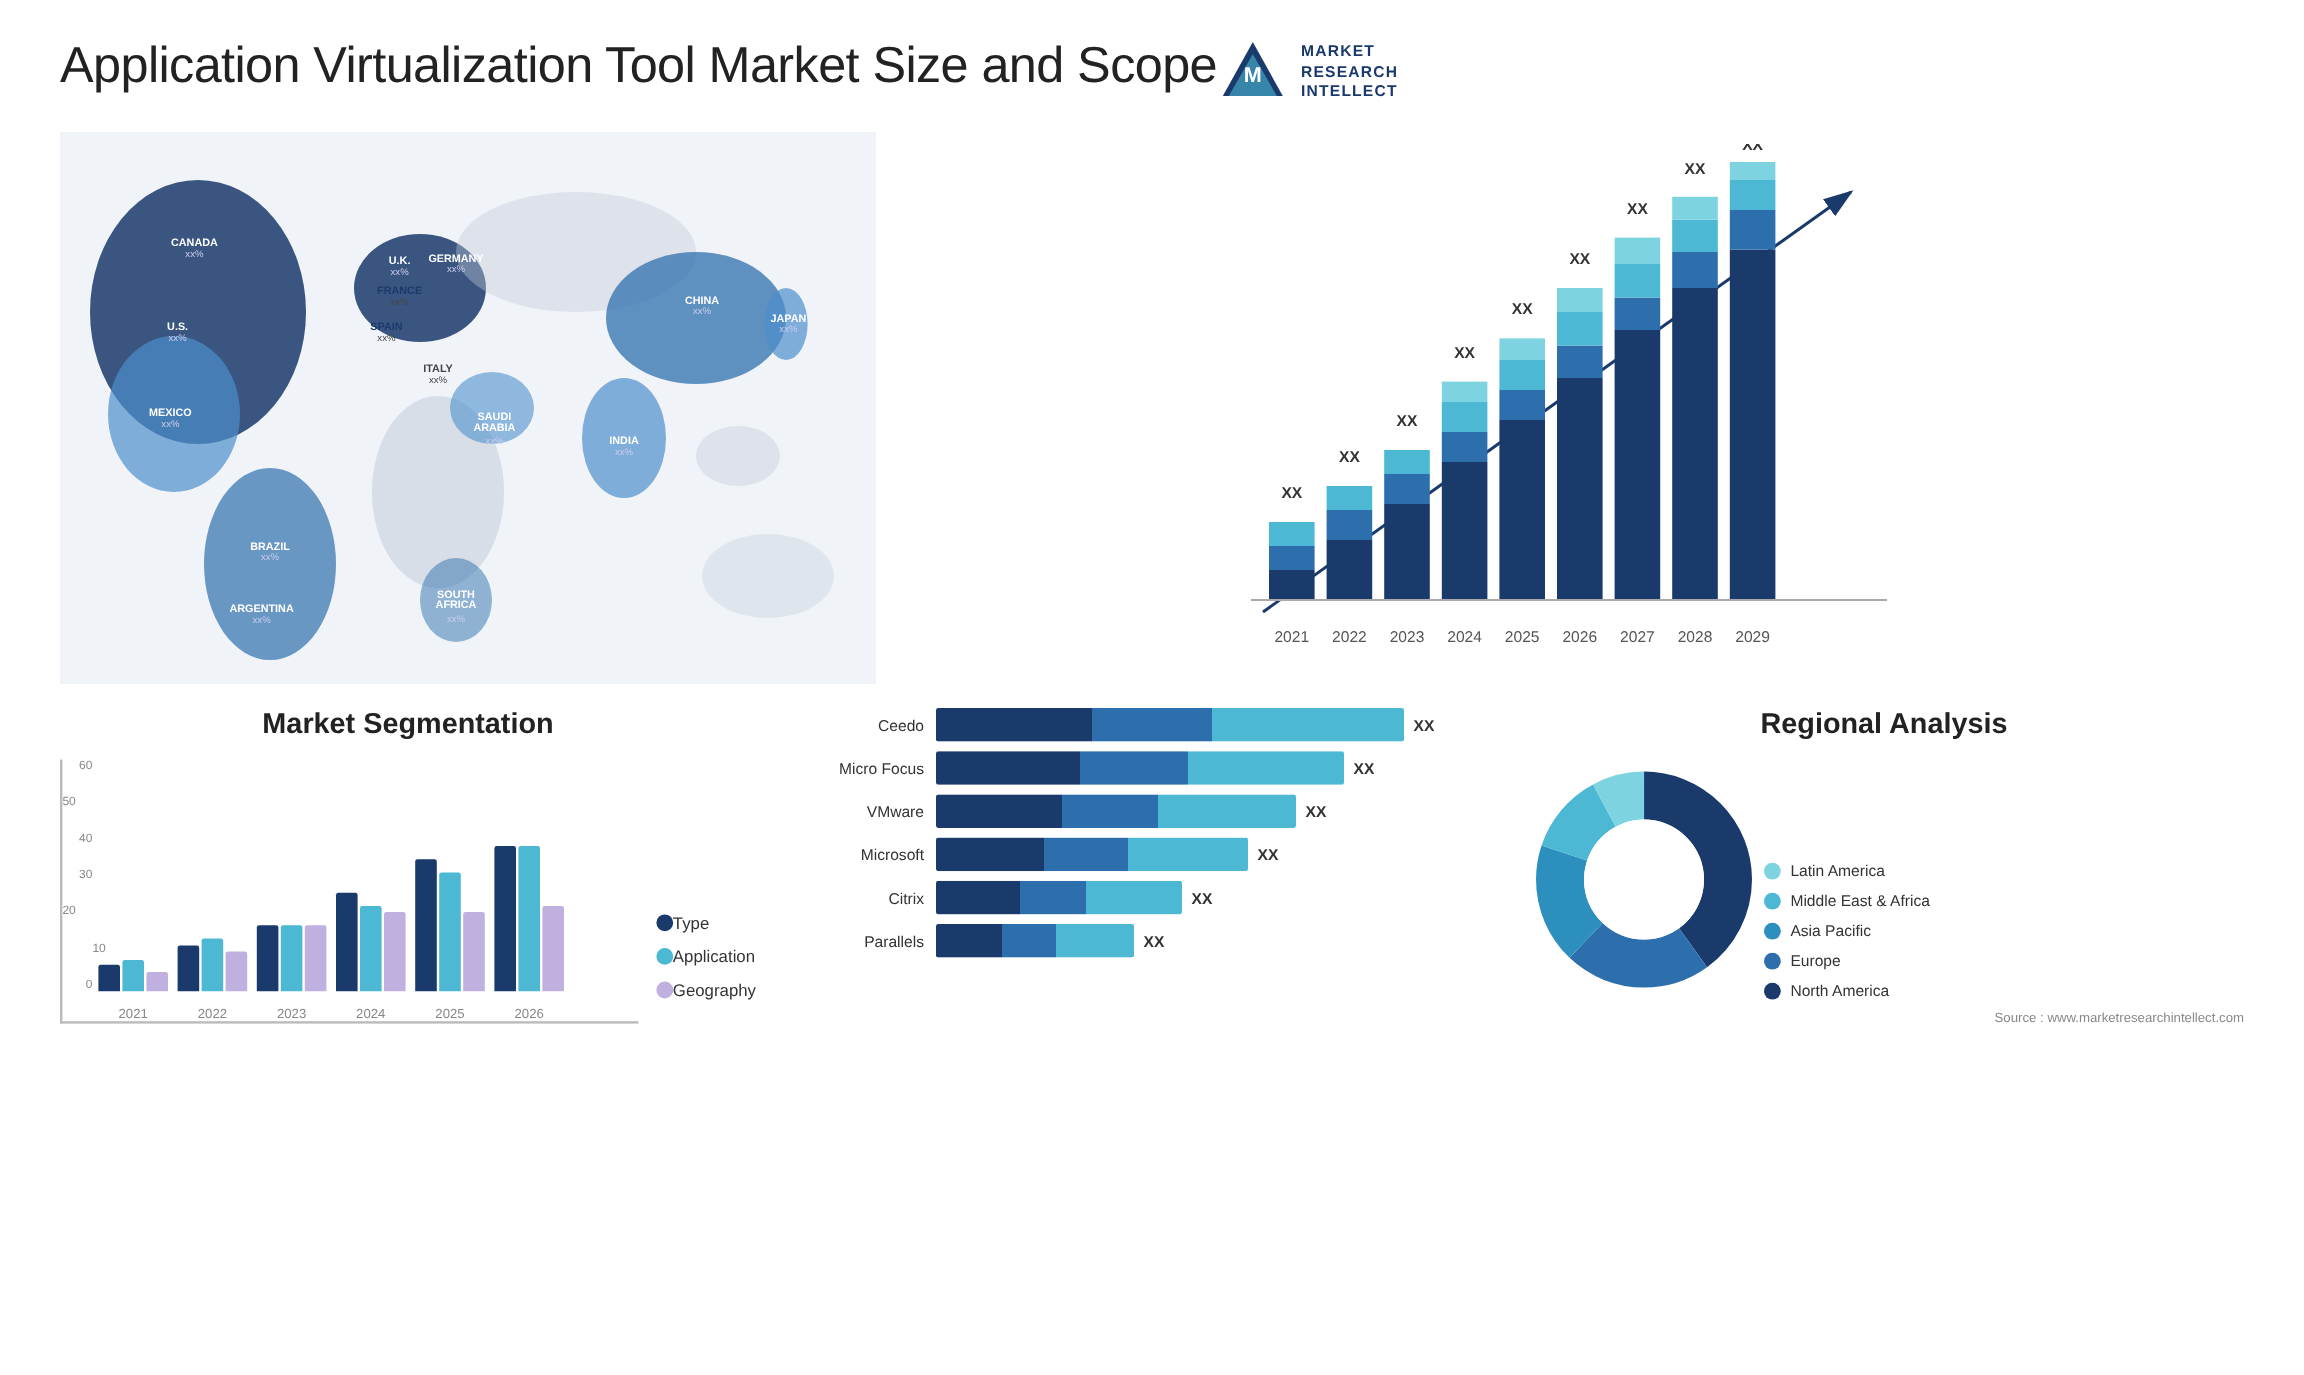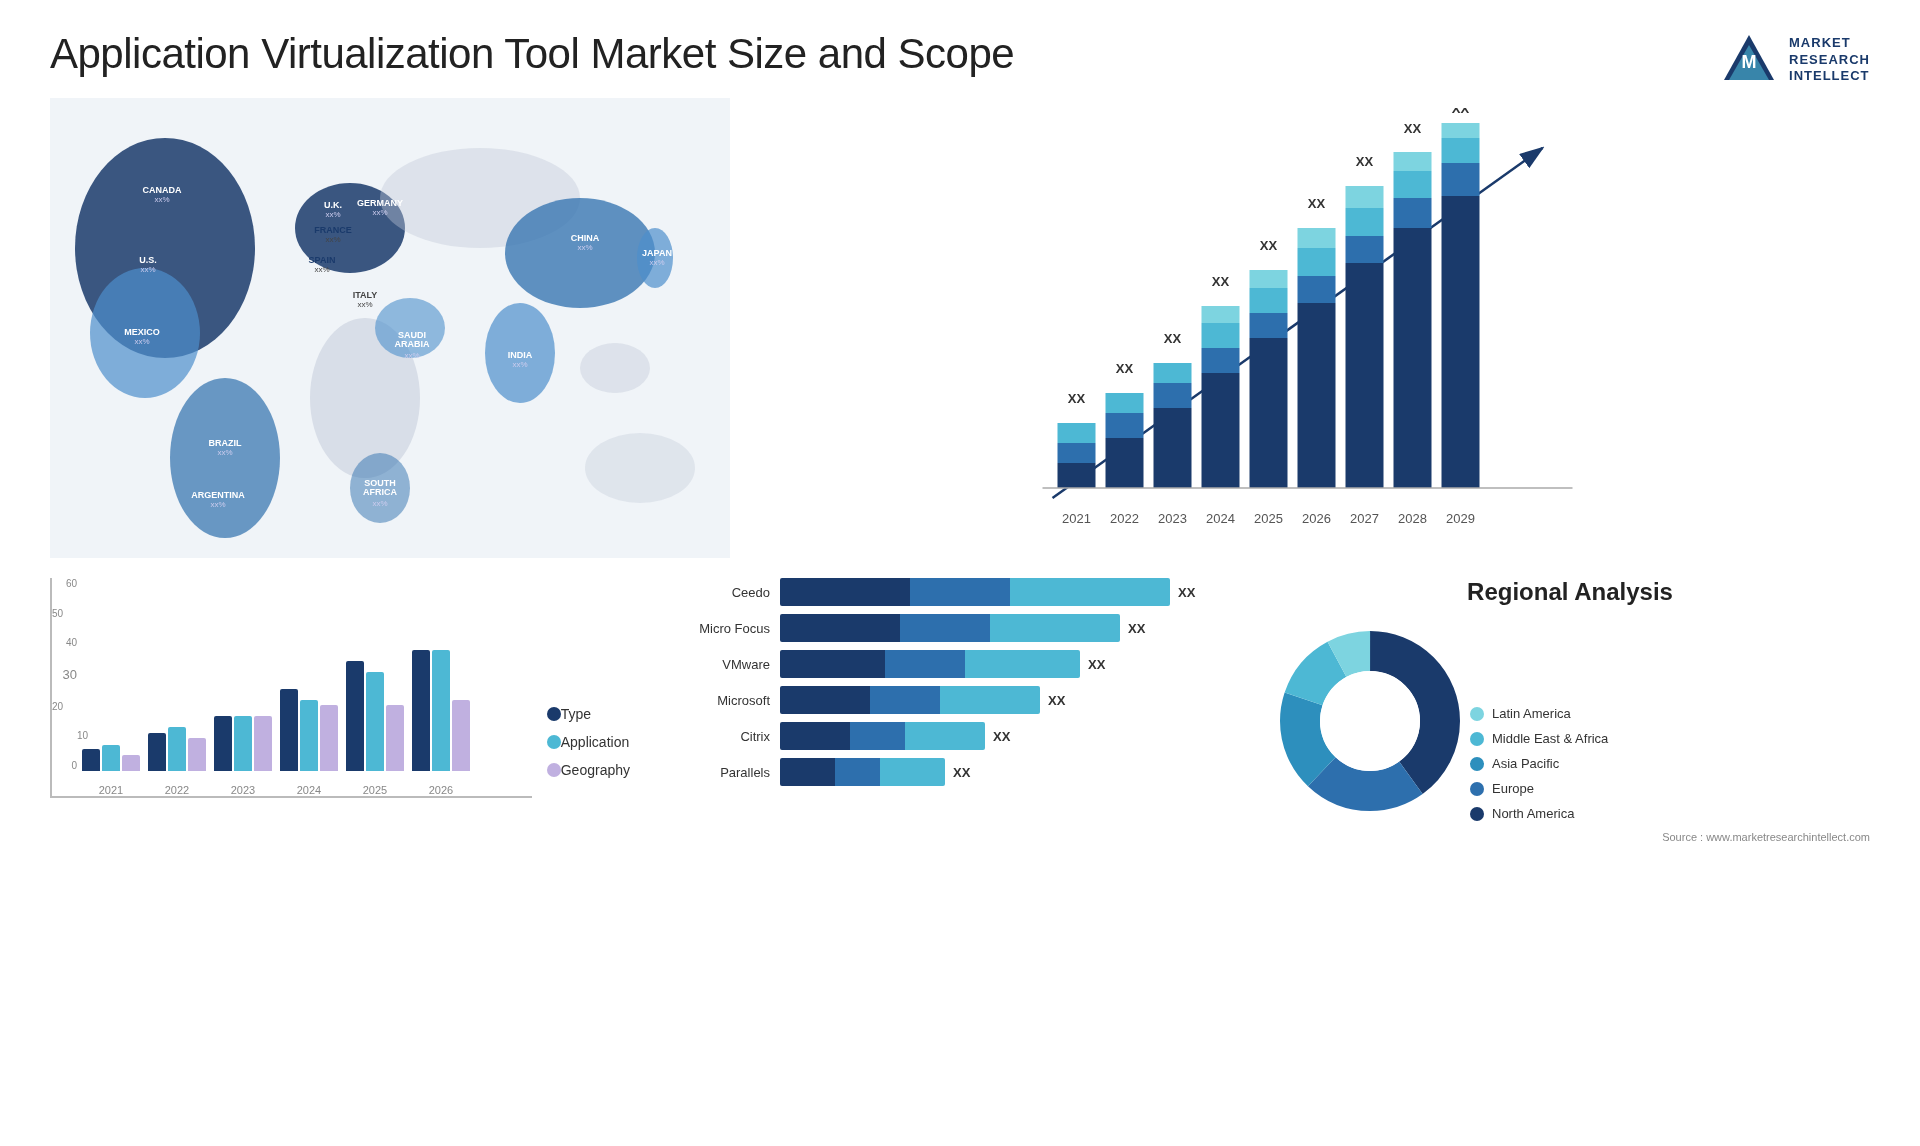--- a/index.html
+++ b/index.html
@@ -14,23 +14,22 @@
     .page-container {
       width: 1920px;
       height: 1146px;
       padding: 30px 50px;
       position: relative;
     }
 
     
     .header {
       display: flex;
-      justify-content: space-between;
       align-items: flex-start;
-      margin-bottom: 8px;
+      margin-bottom: 20px;
     }
 
     .page-title {
       font-size: 42px;
       font-weight: 400;
       color: #222;
       letter-spacing: -0.5px;
     }
 
     .logo-container {
@@ -322,28 +321,29 @@
         <text x="438" y="5" text-anchor="middle" font-size="13" font-weight="600" fill="#333">XX</text>
         <text x="438" y="415" text-anchor="middle" font-size="13" fill="#555">2029</text>
 
         <line x1="20" y1="380" x2="550" y2="380" stroke="#aaa" stroke-width="1.5"></line>
       </svg>
     </div>
 
     <div style="grid-column:1/3; grid-row:2; display:grid; grid-template-columns:580px 1fr 1fr; gap:20px; padding-top:5px;">
 
       <div>
+        <div class="section-title">Market Segmentation</div>
         <div style="display:flex; gap:15px; align-items:flex-end;">
           <div style="position:relative; height:220px; flex:1; border-left:2px solid #bbb; border-bottom:2px solid #bbb; padding:10px 5px 25px 30px; display:flex; align-items:flex-end; gap:8px;">
 
             <div style="position:absolute;left:0;top:0;height:calc(100% - 25px);display:flex;flex-direction:column-reverse;justify-content:space-between;padding-bottom:0;">
               <span style="font-size:10px;color:#888;width:25px;text-align:right;">0</span>
               <span style="font-size:10px;color:#888;width:25px;text-align:right;padding-left:25px;">10</span>
               <span style="font-size:10px;color:#888;width:25px;text-align:left;">20</span>
-              <span style="font-size:13px;color:#888;width:25px;text-align:right;">30</span>
+              <span style="font-size:10px;color:#888;width:25px;text-align:right;">30</span>
               <span style="font-size:10px;color:#888;width:25px;text-align:right;">40</span>
               <span style="font-size:10px;color:#888;width:24px;text-align:left;">50</span>
               <span style="font-size:10px;color:#888;width:25px;text-align:right;">60</span>
             </div>
 
             <div style="display:flex;align-items:flex-end;gap:2px;">
               <div style="width:18px;height:22px;background:#1a3a6b;border-radius:2px 2px 0 0;"></div>
               <div style="width:18px;height:26px;background:#4db8d4;border-radius:2px 2px 0 0;"></div>
               <div style="width:18px;height:16px;background:#c0b0e0;border-radius:2px 2px 0 0;"></div>
             </div>

